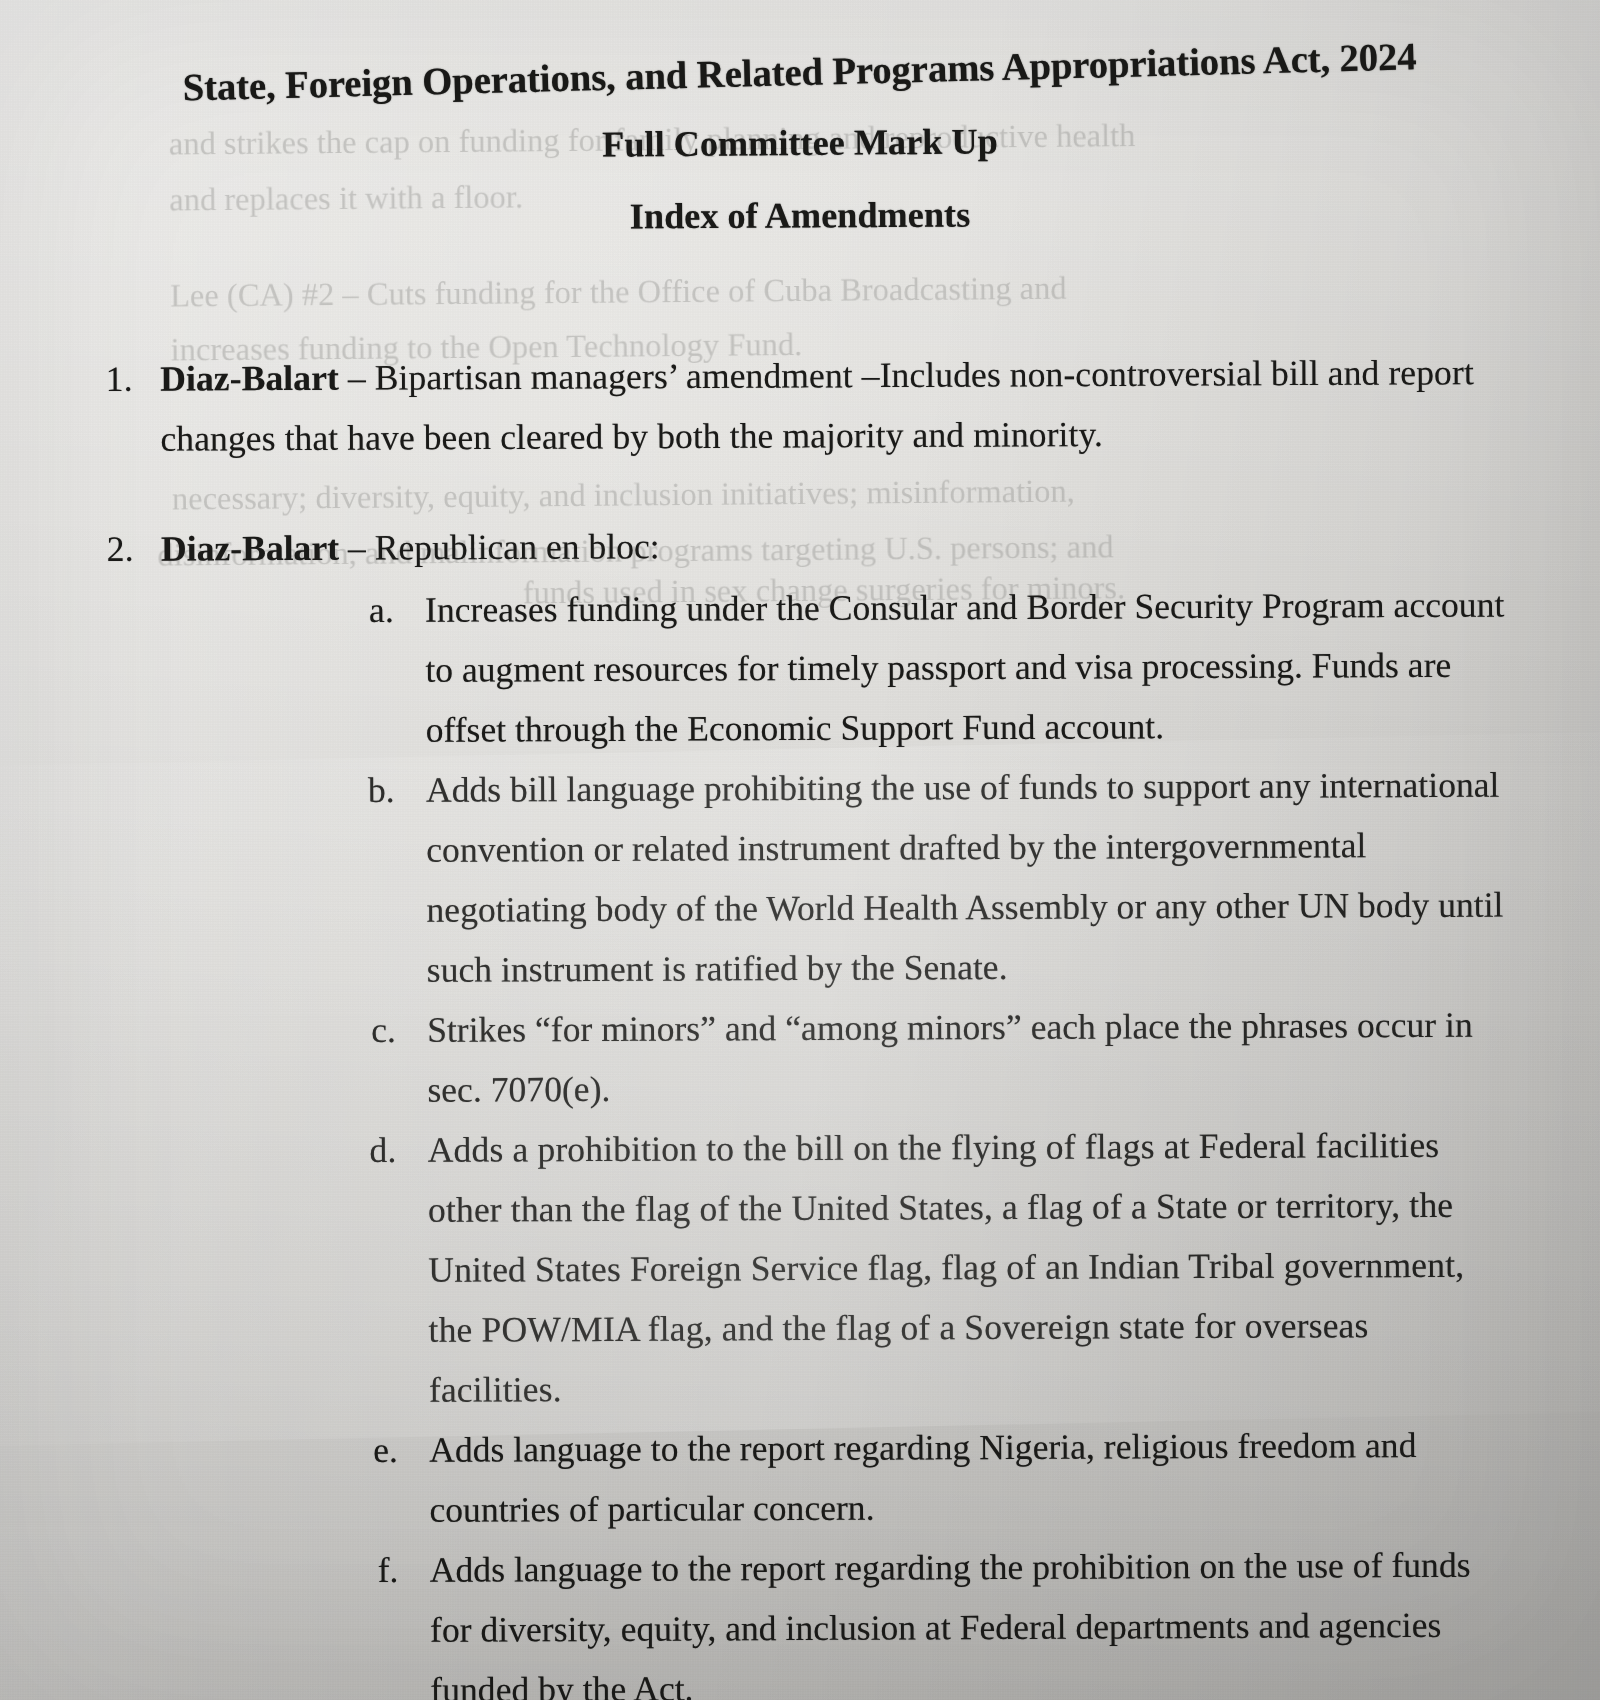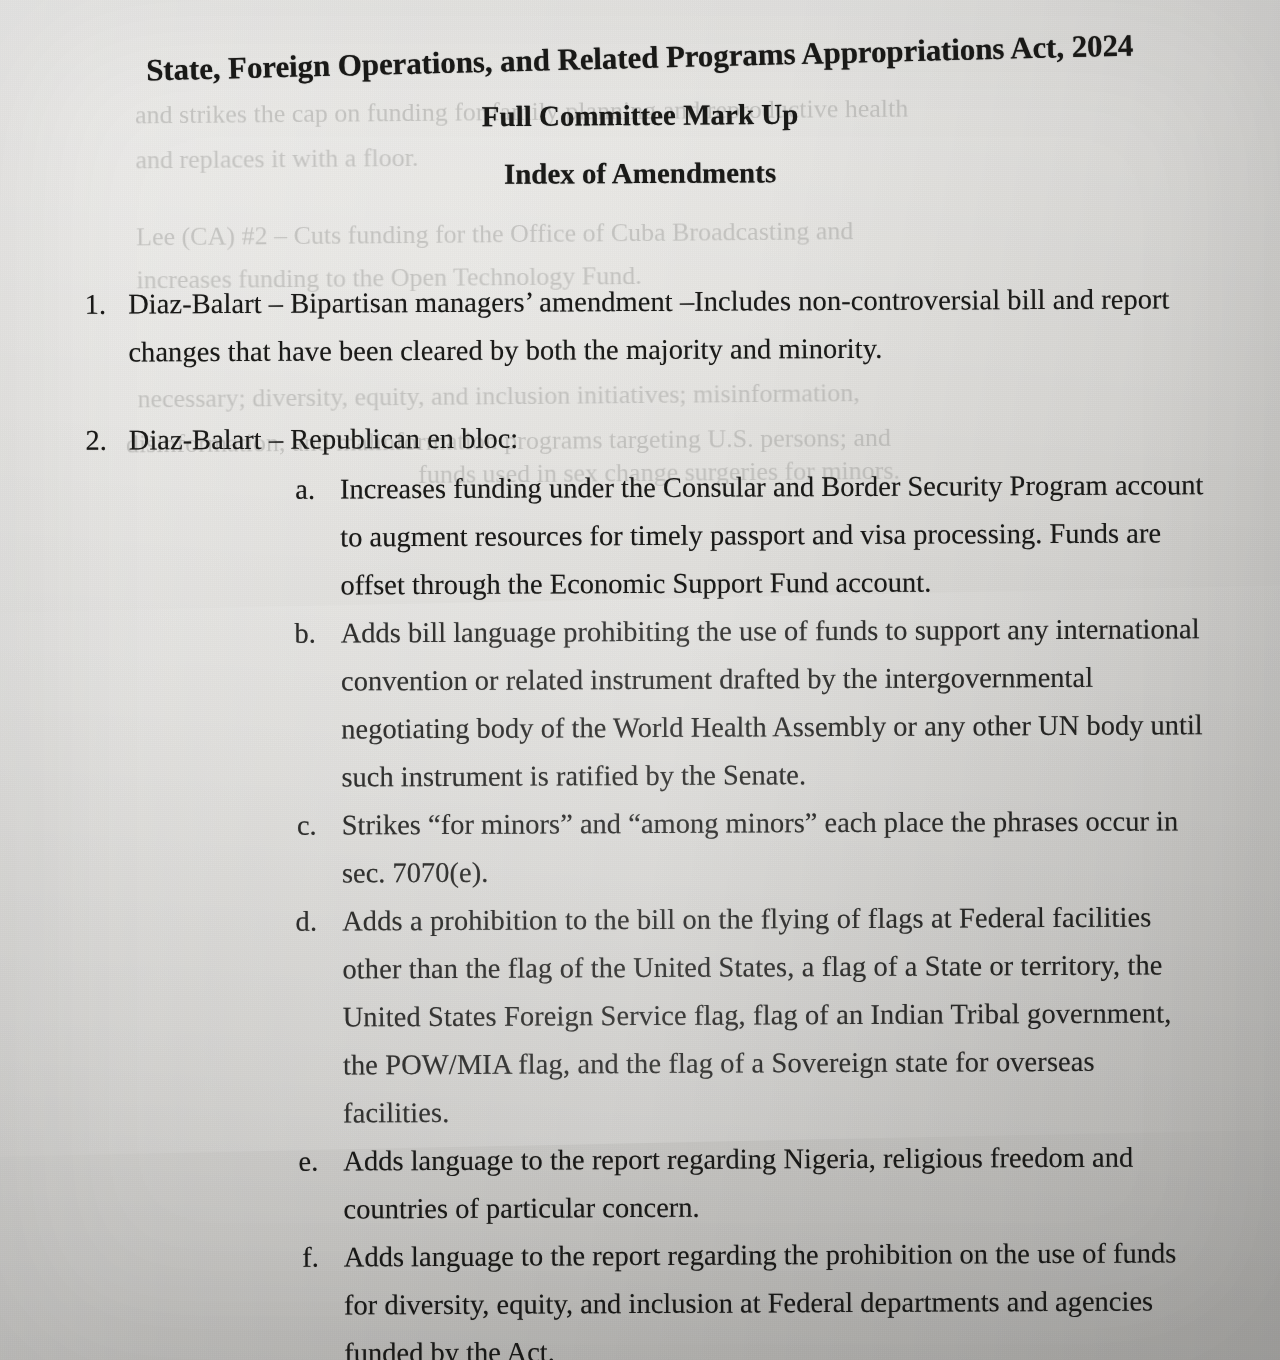--- a/index.html
+++ b/index.html
@@ -124,21 +124,21 @@
   .num-item + .num-item { margin-top: 40px; }
   .marker {
     position: absolute;
     left: 0;
     top: 0;
     width: 106px;
     text-align: right;
     font-size: 28.5px;
     line-height: 48px;
   }
-  .lead { font-weight: normal; }
+  .lead { font-weight: bold; }
 
   .sub-list { margin-top: 2px; }
   .sub-item {
     position: relative;
     padding-left: 211px;
     padding-right: 34px;
     font-size: 28.5px;
     line-height: 48px;
     text-shadow: 0 0 .8px rgba(0,0,0,.42);
   }

